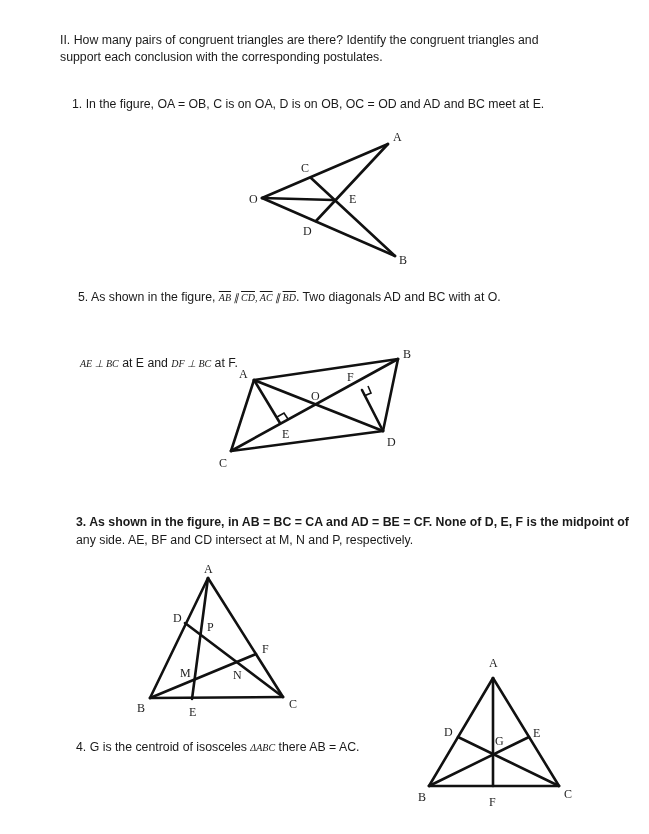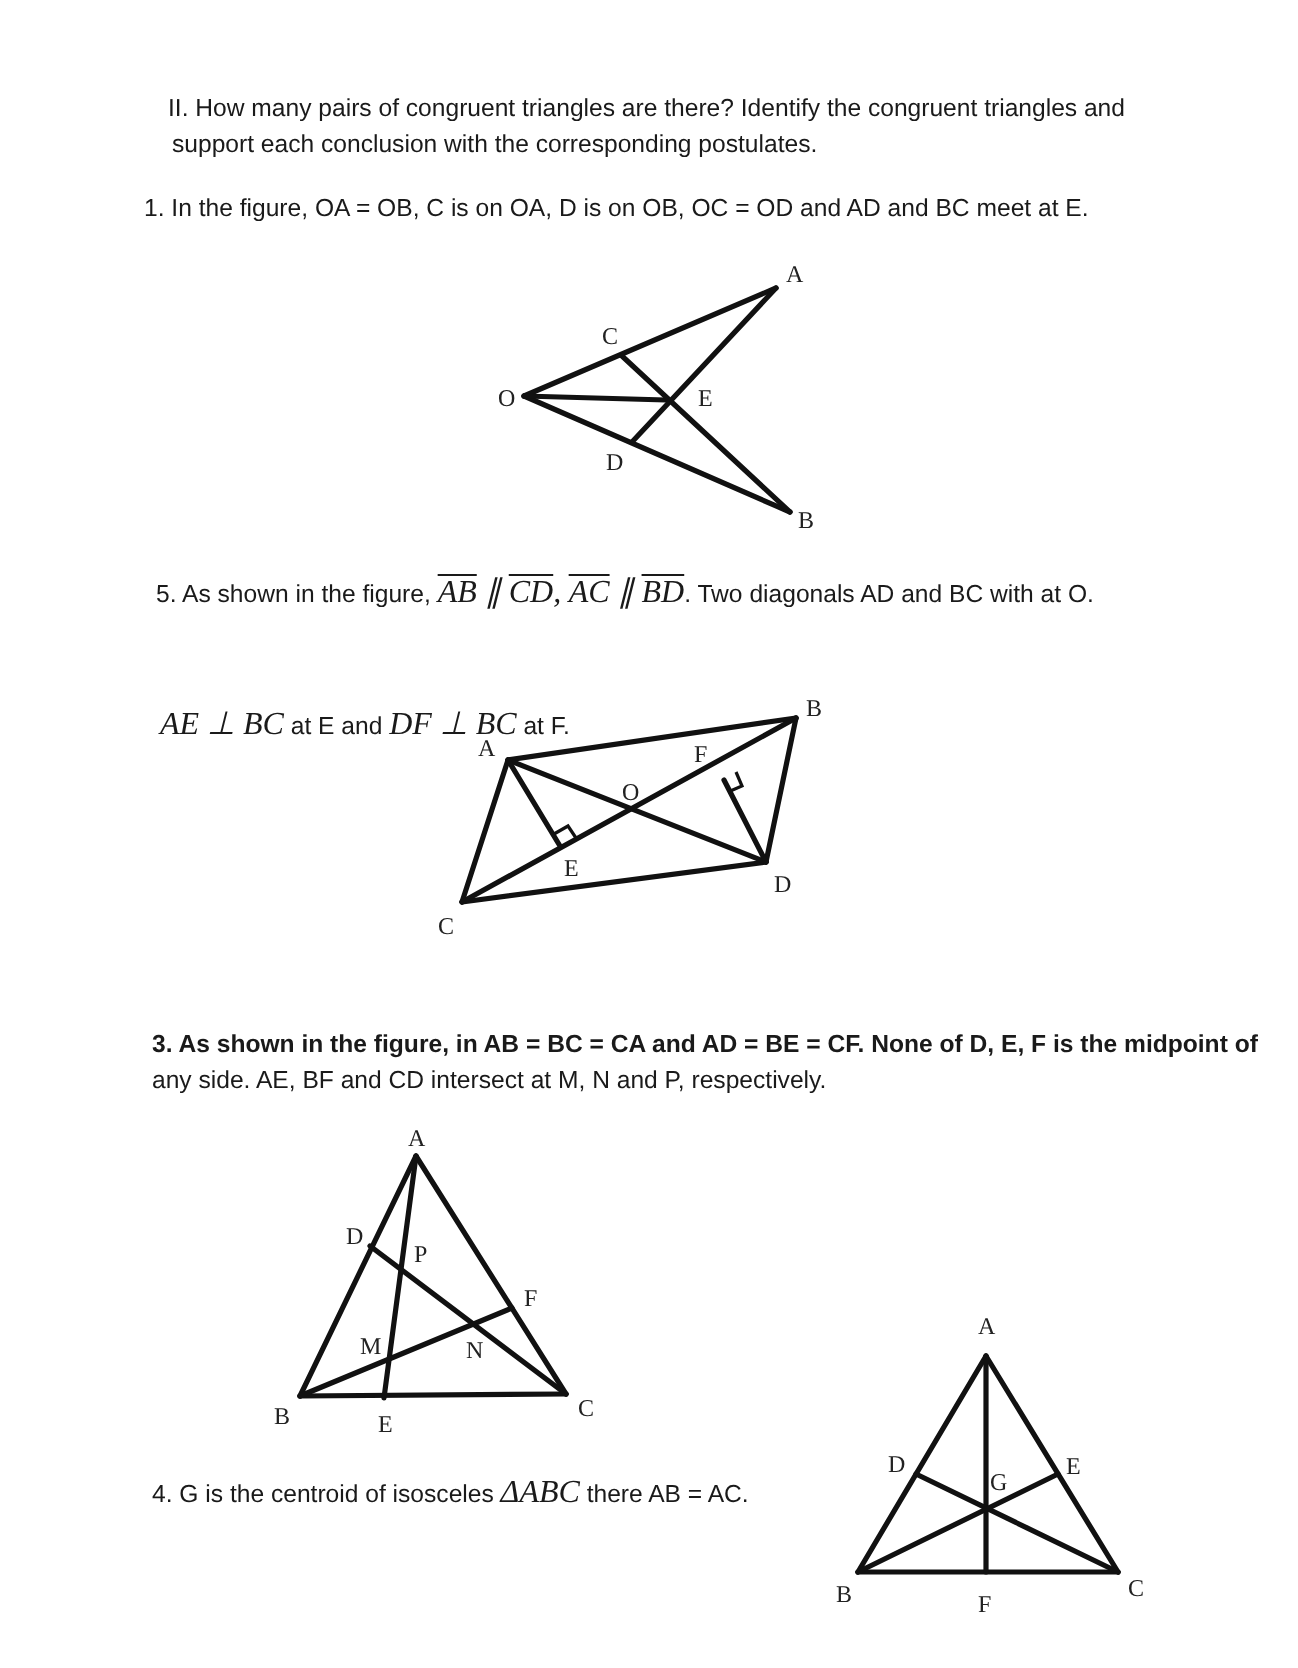--- a/index.html
+++ b/index.html
@@ -1,29 +1,29 @@
 <!DOCTYPE html>
 <html><head>
 <meta charset="utf-8">
 <style>
   html, body { margin:0; padding:0; background:#ffffff; }
   body { width:649px; height:834px; position:relative; overflow:hidden; font-family:"Liberation Sans", sans-serif; color:#1a1a1a; }
   .txt { position:absolute; font-size:12.3px; line-height:18px; white-space:nowrap; }
-  .math { font-family:"Liberation Serif", serif; font-style:italic; font-size:16px; }
+  .math { font-family:"Liberation Serif", serif; font-style:italic; font-size:10px; }
   .ov { text-decoration:overline; }
   svg { position:absolute; left:0; top:0; }
   .lbl { font-family:"Liberation Serif", serif; font-size:12px; fill:#222; }
   .ln { stroke:#111; stroke-width:2.6; fill:none; stroke-linecap:round; }
   .ln2 { stroke:#111; stroke-width:1.6; fill:none; }
 </style>
 </head>
 <body>
 
-<div class="txt" style="left:60px;top:45px;margin-left:24px;">II. How many pairs of congruent triangles are there? Identify the congruent triangles and</div>
-<div class="txt" style="left:60px;top:63px;margin-left:26px;">support each conclusion with the corresponding postulates.</div>
+<div class="txt" style="left:60px;top:31px;">II. How many pairs of congruent triangles are there? Identify the congruent triangles and</div>
+<div class="txt" style="left:60px;top:48px;">support each conclusion with the corresponding postulates.</div>
 
 <div class="txt" style="left:72px;top:95px;">1. In the figure, OA = OB, C is on OA, D is on OB, OC = OD and AD and BC meet at E.</div>
 
 <div class="txt" style="left:78px;top:288px;">
   <span>5. As shown in the figure, </span><span class="math ov">AB</span><span class="math"> ∥ </span><span class="math ov">CD</span><span class="math">, </span><span class="math ov">AC</span><span class="math"> ∥ </span><span class="math ov">BD</span><span>. Two diagonals AD and BC with at O.</span>
 </div>
 <div class="txt" style="left:80px;top:306px;margin-top:48px;">
   <span class="math">AE ⊥ BC</span><span> at E and </span><span class="math">DF ⊥ BC</span><span> at F.</span>
 </div>
 

